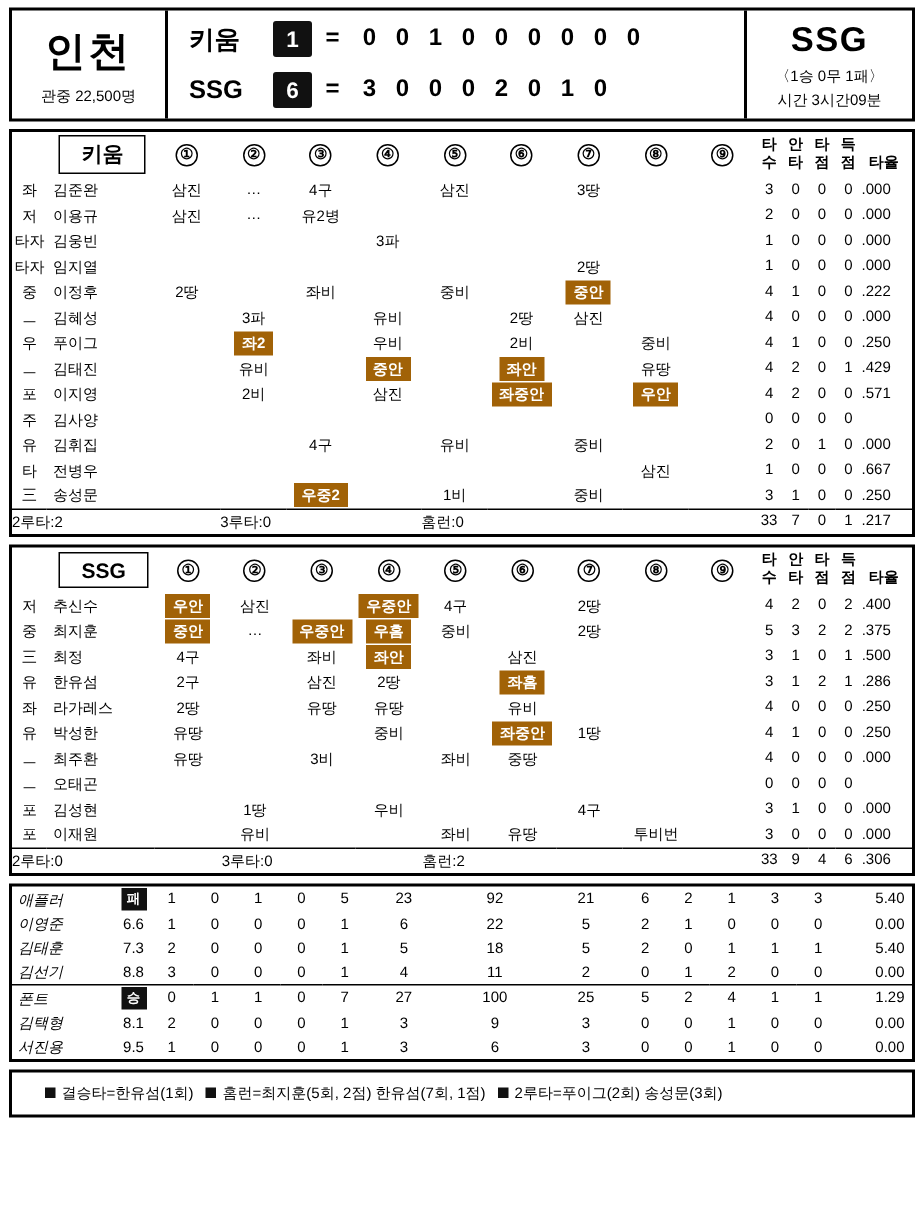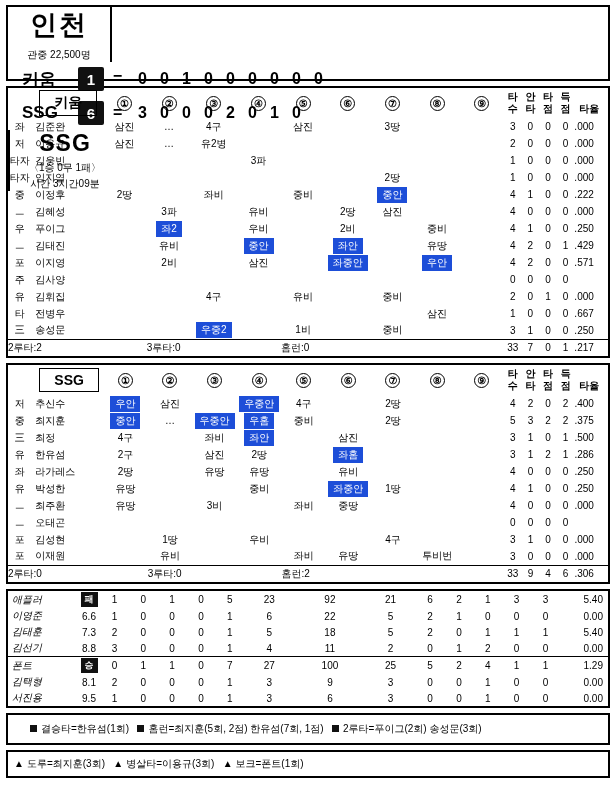--- a/index.html
+++ b/index.html
@@ -12,21 +12,20 @@
     font-size: 11px;
   }
   .page { width:616px; height:803px; padding:5px 6px; }
 
   
   .header {
     display:flex; align-items:stretch;
     border:2px solid #000;
     height:76px;
     margin-bottom:5px;
-    flex-direction:column;
   }
   .hdr-team {
     width:104px; border-right:2px solid #000;
     display:flex; flex-direction:column; align-items:center; justify-content:center;
   }
   .hdr-team .name { font-size:27px; font-weight:bold; letter-spacing:2px; }
   .hdr-team .crowd { font-size:10px; margin-top:5px; }
   .hdr-lines { flex:1; display:flex; flex-direction:column; justify-content:center; }
   .line { display:flex; align-items:center; height:34px; padding-left:14px; }
   .line .tname { font-size:17px; font-weight:bold; width:56px; }
@@ -63,22 +62,22 @@
     font-size:10px; text-align:center; font-weight:bold;
   }
   .c-pos { width:24px; text-align:center; }
   .c-name { width:72px; text-align:left; padding-left:4px !important; }
   .c-inn { width:46px; text-align:center; }
   .c-st { width:18px; text-align:center; }
   .c-avg { width:34px; padding-right:4px !important; }
   .statshdr { text-align:center; font-size:10px; font-weight:bold; line-height:12px; }
   .row td { height:17px; border-bottom:0; }
   .hl {
-    background:#1d4ed8; color:#fff; display:inline-block;
-    padding:1px 5px; font-weight:normal;
+    background:#a16207; color:#fff; display:inline-block;
+    padding:1px 5px; font-weight:bold;
   }
   .sep-top td { border-top:1.5px solid #000; }
   .subrow td { height:17px; font-size:10px; }
   .sub-c { text-align:left; }
 
   
   .pit { width:100%; border-collapse:collapse; }
   .pit td, .pit th { font-size:10px; height:16px; }
   .pit th { font-weight:bold; }
   .p-name { width:70px; text-align:left; padding-left:4px;font-style:italic; }
@@ -774,21 +773,14 @@
   </div>
 
   <div class="notes">
     <div class="ln">
       <span class="sq"></span><span>결승타=한유섬(1회)</span>
       &nbsp;&nbsp;<span class="sq"></span><span>홈런=최지훈(5회, 2점) 한유섬(7회, 1점)</span>
       &nbsp;&nbsp;<span class="sq"></span><span>2루타=푸이그(2회) 송성문(3회)</span>
     </div>
   </div>
 
-  <div class="notes2">
-    <div class="ln">
-      <span class="tri">▲</span><span>도루=최지훈(3회)</span>
-      &nbsp;&nbsp;<span class="tri">▲</span><span>병살타=이용규(3회)</span>
-      &nbsp;&nbsp;<span class="tri">▲</span><span>보크=폰트(1회)</span>
-    </div>
-  </div>
 
 </div>
 
 </body></html>

